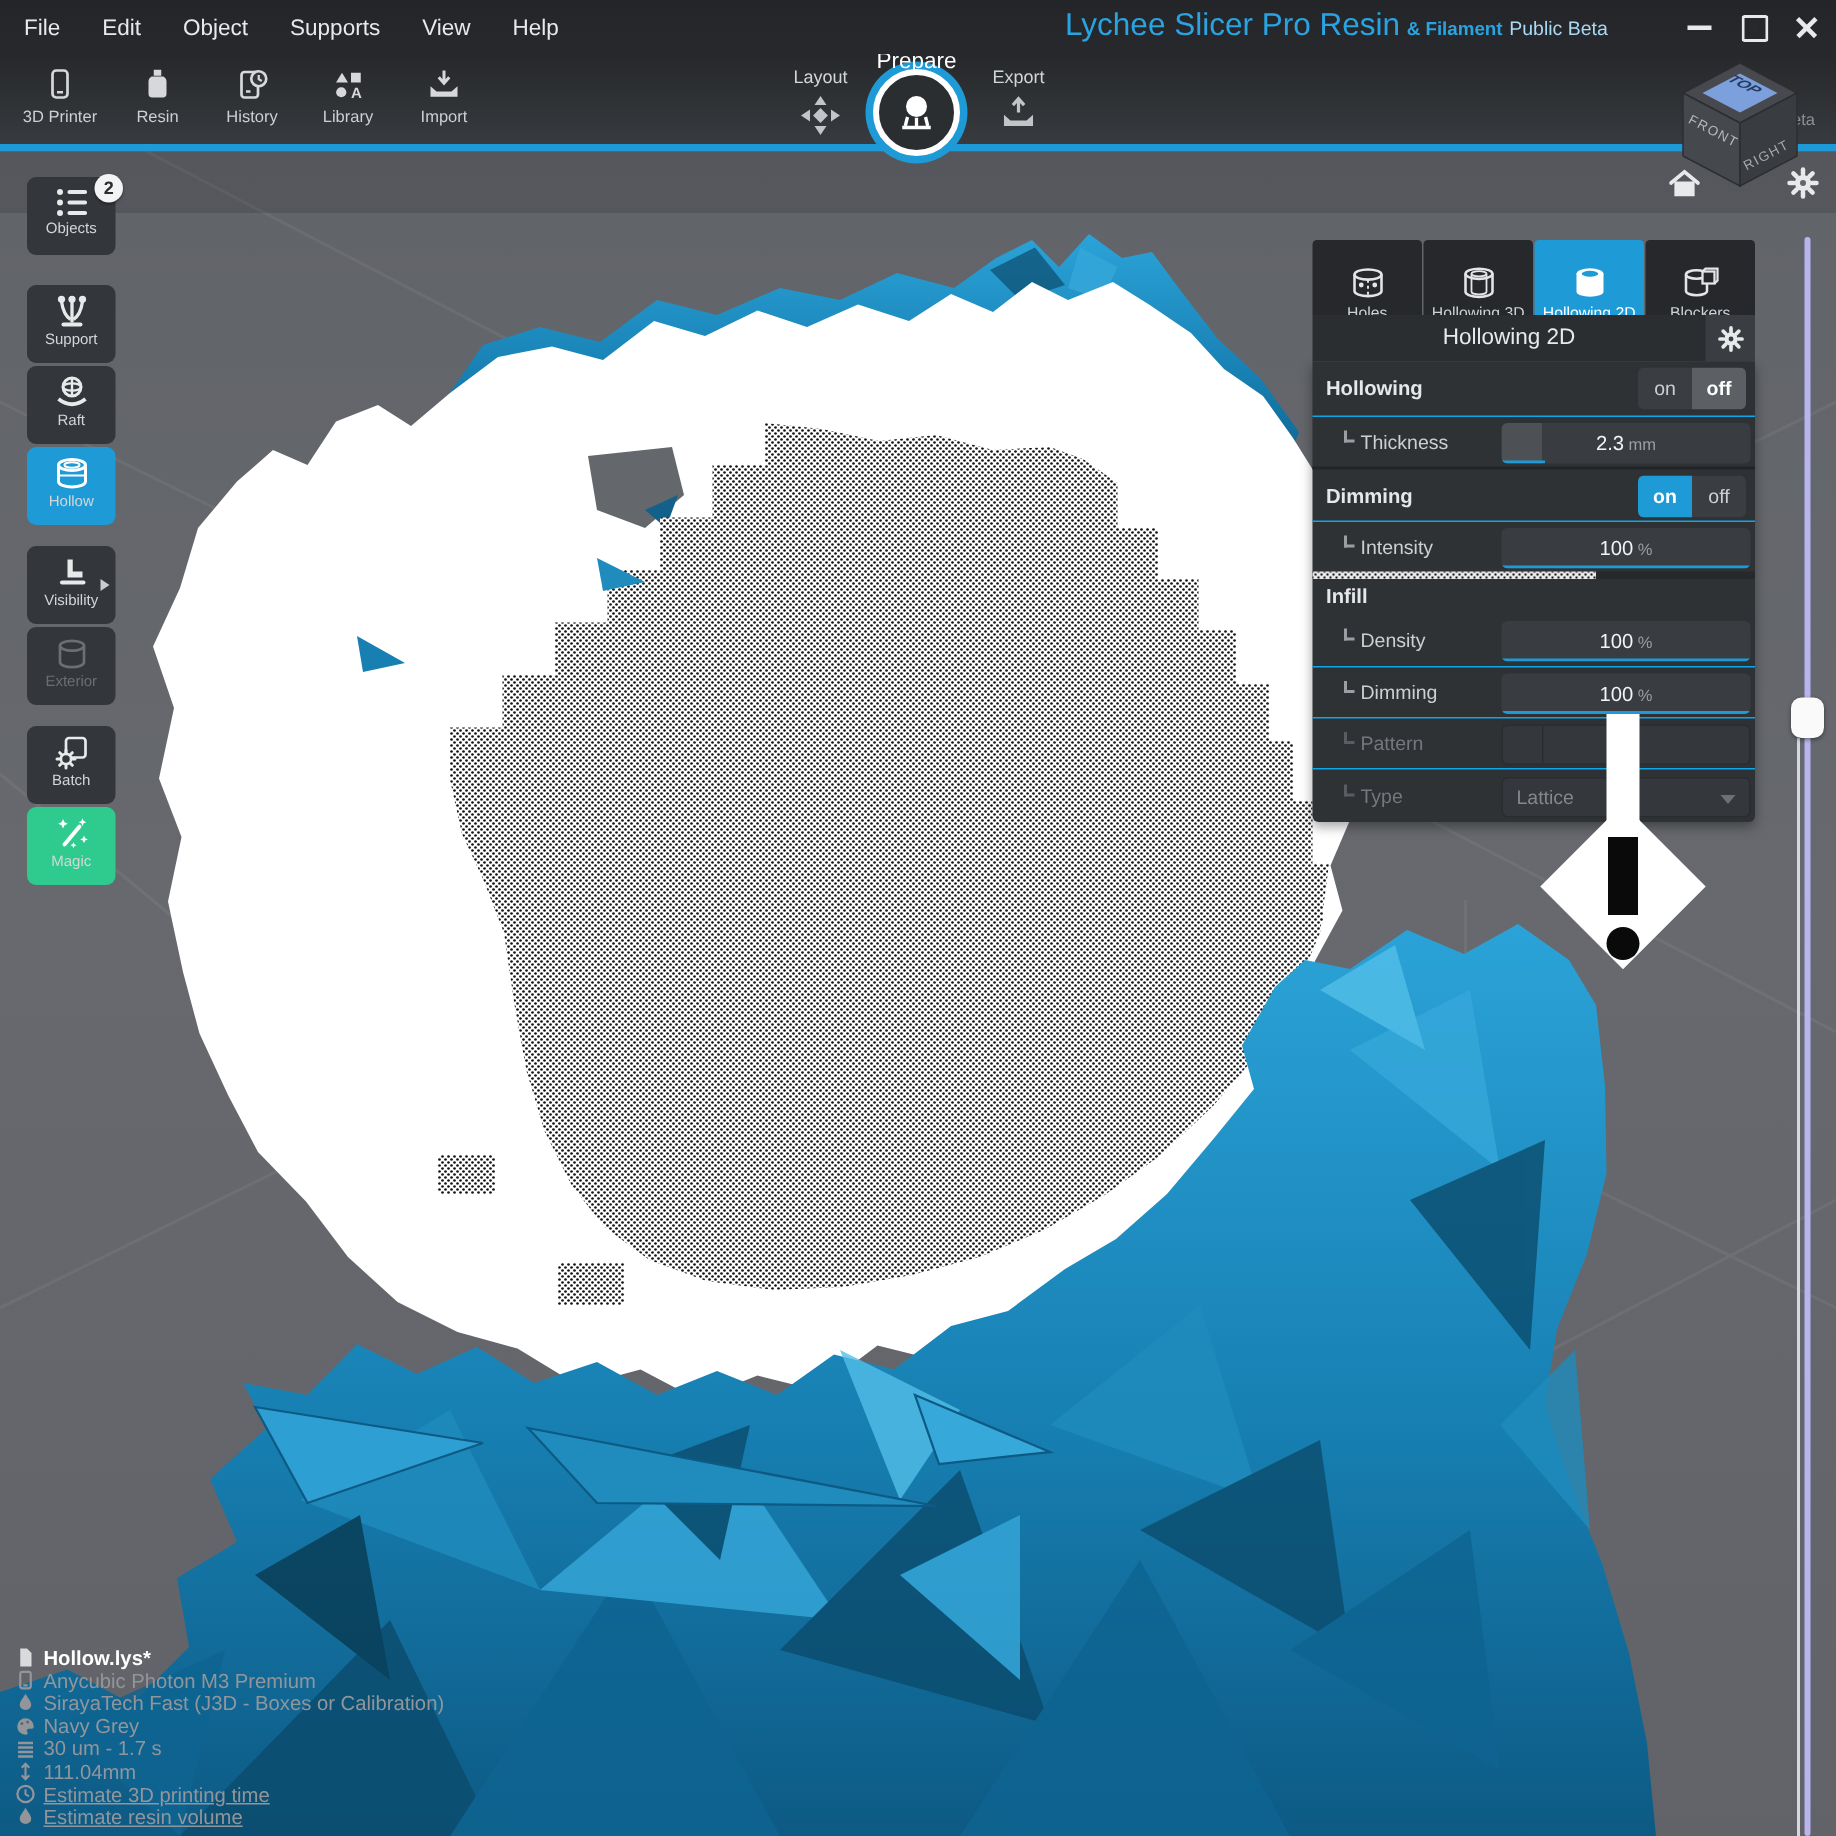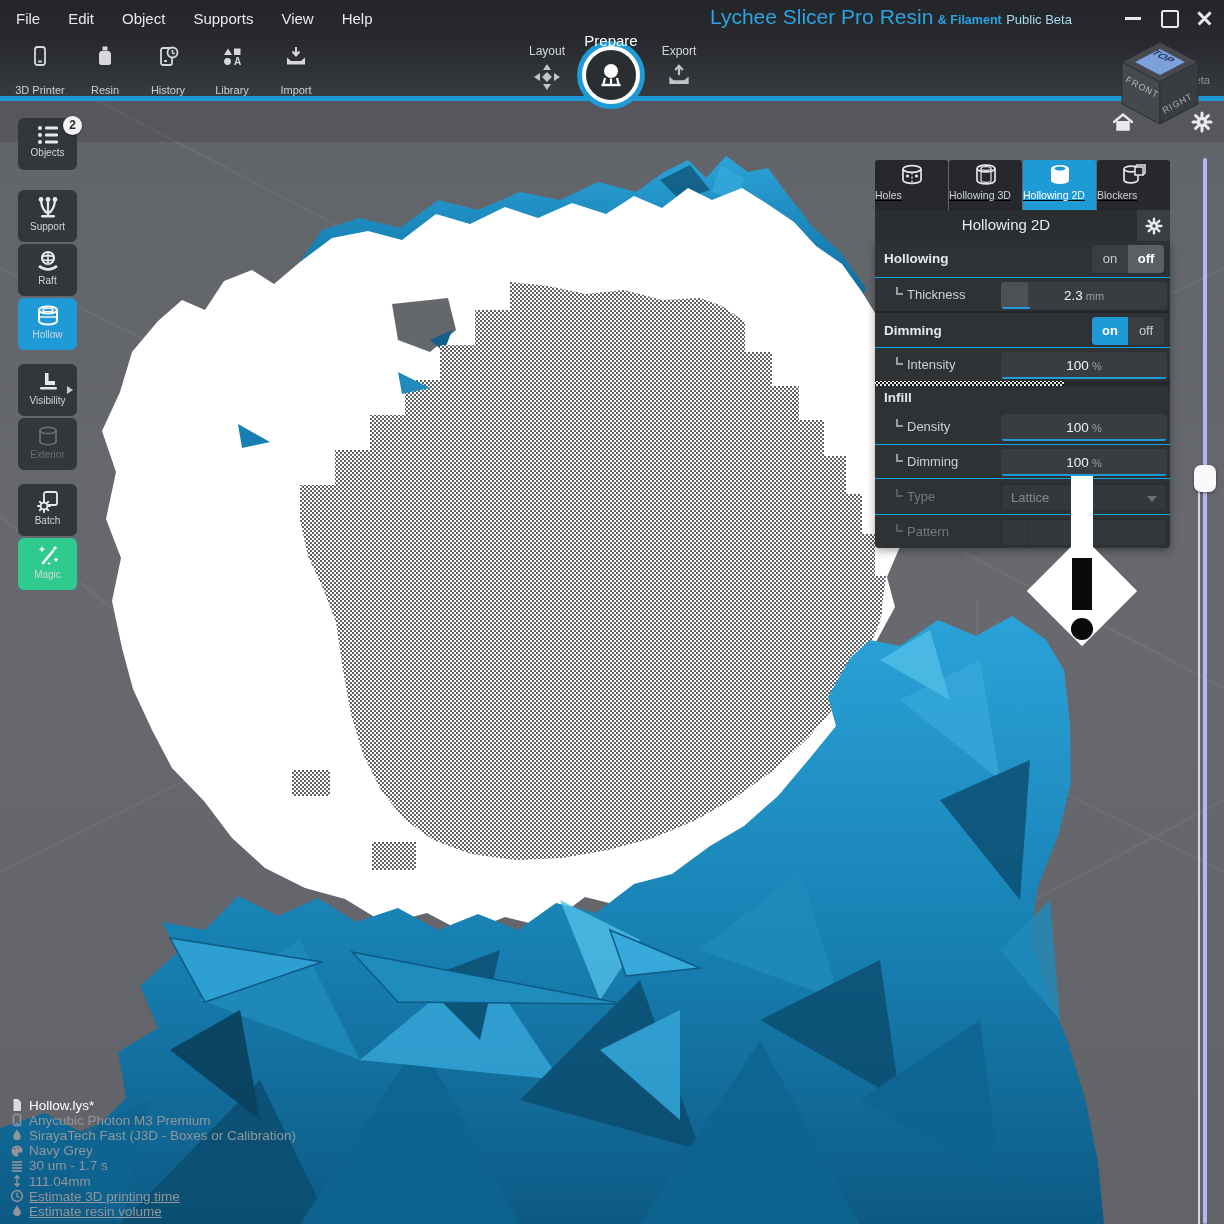--- a/index.html
+++ b/index.html
@@ -25,21 +25,21 @@
   .wc-max::before { content:""; position:absolute; left:8px; top:8px; width:6px; height:6px; background:#27292c; z-index:1; }
   .wc-close::before,.wc-close::after { content:""; position:absolute; left:2px; top:9.5px; width:17px; height:2.6px; background:#e8e9ea; }
   .wc-close::before { transform:rotate(45deg);} .wc-close::after { transform:rotate(-45deg);}
 
   
   .toolbar { position:absolute; left:0; top:36px; width:1224px; height:65px;
     background:linear-gradient(#26282b,#393c40); z-index:25; }
   .blue-line { position:absolute; left:0; top:96px; width:1224px; height:5px; background:#1e9ad6; z-index:26; }
   .tool-btn { position:absolute; top:8px; width:64px; text-align:center; cursor:pointer; }
   .tool-btn svg { display:block; margin:0 auto; }
-  .tool-label { display:block; margin-top:14px; color:#cdd0d3; font-size:11px; }
+  .tool-label { display:block; margin-top:2px; color:#cdd0d3; font-size:11px; }
   .mode-tab { position:absolute; text-align:center; cursor:pointer; z-index:27; }
   .mode-label { color:#d3d6d8; font-size:12px; display:block; }
   .prepare-circle { position:absolute; left:582px; top:46px; width:58px; height:58px; border-radius:50%;
     background:#2b2e31; border:4px solid #ffffff; box-shadow:0 0 0 5px #1e9ad6; z-index:27;
     display:flex; align-items:center; justify-content:center; cursor:pointer; }
   .prepare-label { position:absolute; left:578px; top:32px; width:66px; text-align:center;
     color:#ffffff; font-size:15px; z-index:28; cursor:pointer; }
   .version { position:absolute; right:14px; top:38px; color:#8d9196; font-size:11px; z-index:26; }
 
   
@@ -61,21 +61,21 @@
   .side-btn.disabled .side-label { color:#6b6f74; }
   .badge { position:absolute; left:63px; top:116px; width:19px; height:19px; border-radius:50%;
     background:#f2f3f4; color:#2b2d30; font-size:12px; font-weight:bold; line-height:19px; text-align:center;
     z-index:13; box-shadow:0 1px 2px rgba(0,0,0,.4); }
   .submenu-arrow { position:absolute; right:4px; top:22px; width:0; height:0;
     border-left:6px solid #caccce; border-top:4px solid transparent; border-bottom:4px solid transparent; }
 
   
   .panel { position:absolute; left:875px; top:160px; width:295px; z-index:14; }
   .panel-tabs { display:flex; gap:1px; height:50px; }
-  .ptab { flex:1; background:#26282c; padding-top:2px; cursor:pointer; border-radius:3px 3px 0 0;text-decoration:underline; }
+  .ptab { flex:1; background:#26282c; text-align:center; padding-top:16px; cursor:pointer; border-radius:3px 3px 0 0; }
   .ptab svg { display:block; margin:0 auto; }
   .ptab-label { color:#cfd2d5; font-size:10.5px; display:block; margin-top:1px; }
   .ptab.active { background:#1e9ad6; }
   .ptab.active .ptab-label { color:#fff; }
   .panel-title { position:relative; height:31px; background:#2b2e31; }
   .panel-title-text { position:absolute; left:0; right:33px; top:6px; text-align:center; color:#e8e9ea; font-size:15px; }
   .panel-gear { position:absolute; right:0; top:0; width:33px; height:31px; background:#3a3d41; cursor:pointer;
      display:flex; align-items:center; justify-content:center; }
   .preview-wrap { background:#ffffff; padding:12px 14px; }
   .preview-btn { height:80px; background-color:#000;
@@ -128,21 +128,21 @@
   .zslider-track { position:absolute; left:1203px; top:158px; width:4px; height:1066px;
     background:#b7b4ef; z-index:22; border-radius:2px; }
   .zslider-extra { position:absolute; left:1198px; top:492px; width:2px; height:732px; background:#d7d7e0; z-index:22; }
   .zslider-handle { position:absolute; left:1194px; top:465px; width:22px; height:27px; background:#fafafa;
     border-radius:7px; z-index:23; box-shadow:0 1px 3px rgba(0,0,0,.45); cursor:grab; }
 
   
   .status { position:absolute; left:10px; bottom:5px; z-index:15; }
   .status-line { display:flex; align-items:center; height:15.2px; color:#92969b; font-size:13.5px; }
   .status-line .sicon { width:19px; display:flex; align-items:center; }
-  .status-line.bold { color:#ffffff; font-weight:normal; }
+  .status-line.bold { color:#ffffff; font-weight:bold; }
   .status-line.link .stext { text-decoration:underline; cursor:pointer; }
 </style>
 </head>
 <body>
 
 <div class="app">
 
   <div class="canvas">
     <svg class="scene" width="1224" height="1224" viewBox="0 0 1224 1224">
       <defs>
@@ -569,36 +569,36 @@
 
       <div class="row">
         <span class="corner"></span>
         <span class="sub-label">Dimming</span>
         <div class="slider">
           <span class="val">100</span><span class="unit">%</span>
           <div class="underline u-full"></div>
         </div>
       </div>
 
+      <div class="row disabled">
+        <span class="corner"></span>
+        <span class="sub-label">Pattern</span>
+        <div class="dis-input">
+            <div class="seg"></div>
+          </div>
+      </div>
+
       <div class="row disabled" style="height:36px;">
         <span class="corner" style="top:10px;"></span>
         <span class="sub-label" style="top:10px;">Type</span>
         <div class="dropdown" style="top:5px;">
           <span>Lattice</span>
           <div class="caret"></div>
         </div>
       </div>
-
-      <div class="row disabled">
-        <span class="corner"></span>
-        <span class="sub-label">Pattern</span>
-        <div class="dis-input">
-            <div class="seg"></div>
-          </div>
-      </div>
     </div>
   </div>
 
   <div class="warn warn-stem"></div>
   <div class="warn warn-diamond"></div>
   <div class="warn warn-bar"></div>
   <div class="warn warn-dot"></div>
 
   <div class="zslider-track"></div>
   <div class="zslider-extra"></div>

